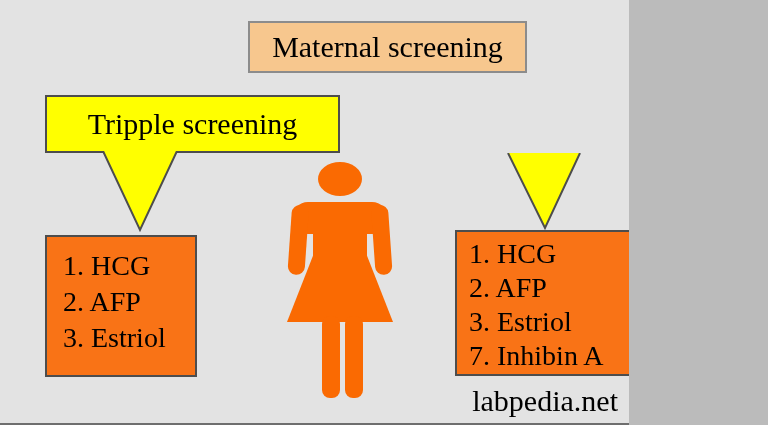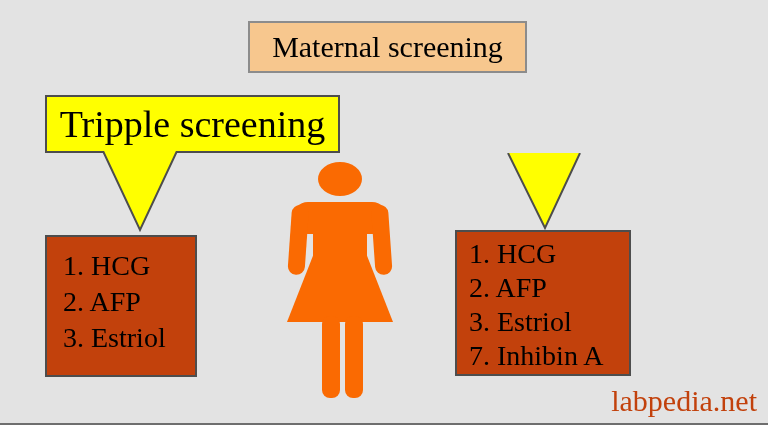--- a/index.html
+++ b/index.html
@@ -2,21 +2,21 @@
 <html><head>
 <meta charset="utf-8">
 <style>
   html, body { margin: 0; padding: 0; }
   body {
     font-family: "Liberation Serif", serif;
     background: #bbb;
   }
   .stage {
     position: relative;
-    width: 768px;
+    width: 629px;
     height: 425px;
     background: #e3e3e3;
     overflow: hidden;
     color: #000;
   }
   .title-box {
     position: absolute;
     left: 248px; top: 21px;
     width: 279px; height: 52px;
     background: #f7c78e;
@@ -24,48 +24,48 @@
     box-sizing: border-box;
     display: flex; align-items: center; justify-content: center;
     font-size: 30px;
   }
   .bubble-rect {
     position: absolute;
     background: #ffff00;
     border: 2px solid #4d4d4d;
     box-sizing: border-box;
     display: flex; align-items: center; justify-content: center;
-    font-size: 38px;
+    font-size: 30px;
   }
   .bubble-rect.triple   { left: 45px;  top: 95px; width: 295px; height: 58px; }
   .bubble-rect.quadruple{ left: 453px; top: 93px; width: 297px; height: 62px; }
   .tail-svg { position: absolute; display: block; }
   .tail-svg.triple    { left: 100px; top: 151px; }
   .tail-svg.quadruple { left: 505px; top: 153px; }
   .list-box {
     position: absolute;
-    background: #c2410c;
+    background: #f97316;
     border: 2px solid #4d4d4d;
     box-sizing: border-box;
     font-size: 28px;
   }
   .list-box.triple {
     left: 45px; top: 235px; width: 152px; height: 142px;
     padding: 11px 0 0 16px; line-height: 36px;
   }
   .list-box.quadruple {
     left: 455px; top: 230px; width: 176px; height: 146px;
     padding: 5px 0 0 12px; line-height: 34px;
   }
   .figure-svg { position: absolute; left: 284px; top: 158px; }
   .watermark {
     position: absolute;
     right: 11px; top: 384px;
     font-size: 30px;
-    color: #c2410c;
+    color: #000000;
   }
   .bottom-edge {
     position: absolute;
     left: 0; bottom: 0;
     width: 100%; height: 2px;
     background: #6e6e6e;
   }
 </style>
 </head>
 <body>

